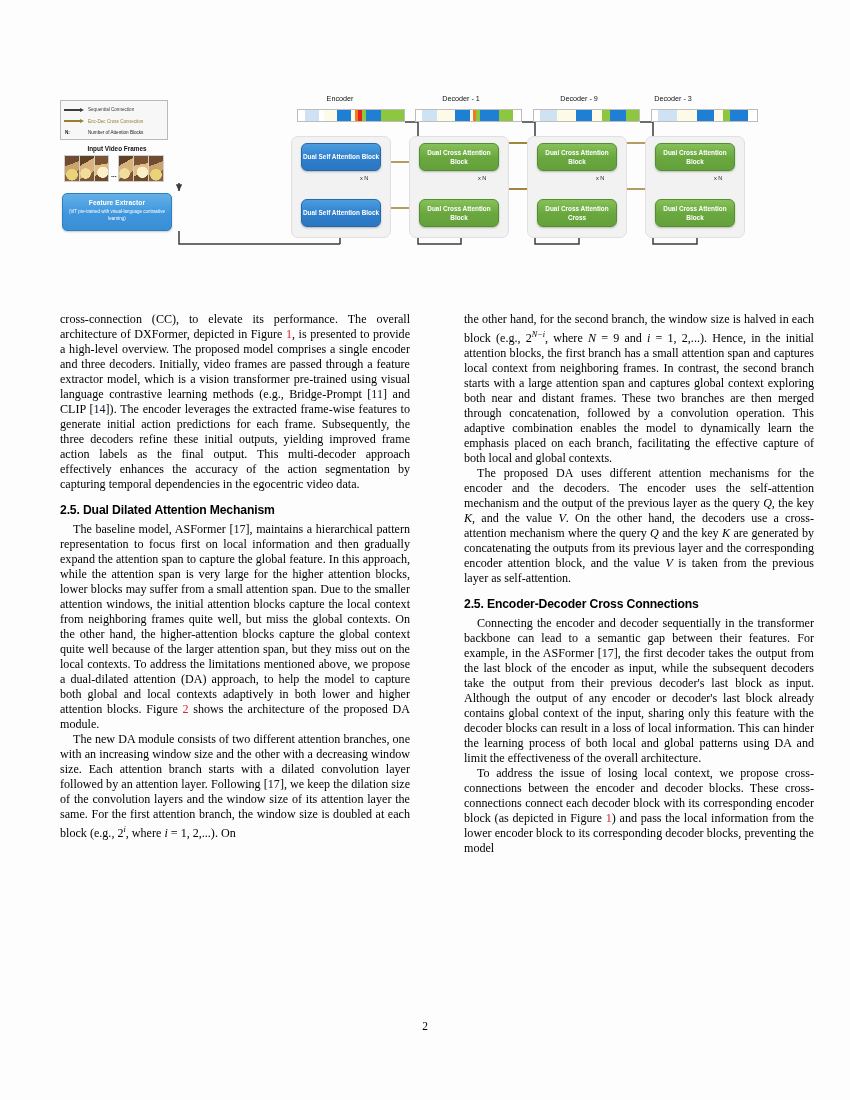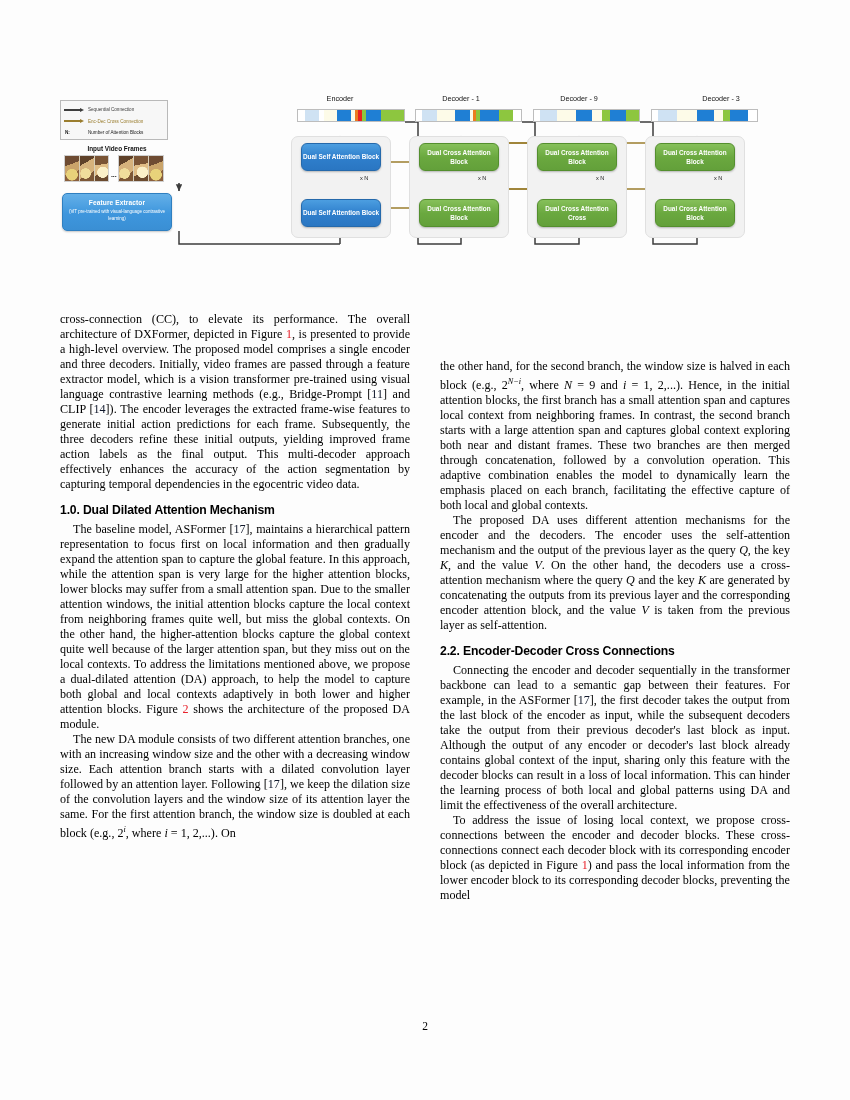--- a/index.html
+++ b/index.html
@@ -226,21 +226,21 @@
   
   .column {
     position: absolute;
     top: 312px;
     width: 350px;
     font-size: 12.1px;
     line-height: 15.0px;
     text-align: justify;
   }
   #col-left { left: 60px; }
-  #col-right { left: 440px; margin-top: 47px; }
+  #col-right { left: 464px; }
 
   .column p {
     margin: 0;
     text-indent: 13px;
   }
   .column p.noindent { text-indent: 0; }
   h3.section {
     font-family: "Liberation Sans", sans-serif;
     font-size: 12.2px;
     font-weight: bold;
@@ -414,21 +414,21 @@
     <div class="module" style="left:467px; top:44px; width:98px; height:100px;">
       <div class="blk blk-green" style="left:9px; top:6px; width:80px; height:28px;">
         <span>Dual Cross Attention Block</span>
       </div>
       <div class="xn" style="left:68px; top:38px;">x N</div>
       <div class="blk blk-green" style="left:9px; top:62px; width:80px; height:28px;">
         <span>Dual Cross Attention Cross</span>
       </div>
     </div>
 
-    <div class="col-title" style="left:616px; width:90px;">Decoder - 3</div>
+    <div class="col-title" style="left:568px; width:90px;">Decoder - 3</div>
     <div class="segbar" id="segbar-3" style="left:591px; width:107px;">
         <div class="seg" style="width: 6%; background: rgb(255, 255, 255);"></div>
         <div class="seg" style="width: 18%; background: rgb(207, 226, 243);"></div>
         <div class="seg" style="width: 19%; background: rgb(253, 251, 232);"></div>
         <div class="seg" style="width: 16%; background: rgb(31, 127, 212);"></div>
         <div class="seg" style="width: 9%; background: rgb(253, 251, 232);"></div>
         <div class="seg" style="width: 6%; background: rgb(141, 198, 63);"></div>
         <div class="seg" style="width: 17%; background: rgb(31, 127, 212);"></div>
         <div class="seg" style="width: 9%; background: rgb(255, 255, 255);"></div>
       </div>
@@ -440,33 +440,33 @@
       <div class="blk blk-green" style="left:9px; top:62px; width:80px; height:28px;">
         <span>Dual Cross Attention Block</span>
       </div>
     </div>
   </div>
 
 
   <div class="column" id="col-left">
     <p class="noindent"><span>cross-connection (CC), to elevate its performance. The overall architecture of DXFormer, depicted in Figure </span><span class="cite-red">1</span><span>, is presented to provide a high-level overview. The proposed model comprises a single encoder and three decoders. Initially, video frames are passed through a feature extractor model, which is a vision transformer pre-trained using visual language contrastive learning methods (e.g., Bridge-Prompt [</span><span class="cite">11</span><span>] and CLIP [</span><span class="cite">14</span><span>]). The encoder leverages the extracted frame-wise features to generate initial action predictions for each frame. Subsequently, the three decoders refine these initial outputs, yielding improved frame action labels as the final output. This multi-decoder approach effectively enhances the accuracy of the action segmentation by capturing temporal dependencies in the egocentric video data.</span></p>
 
-    <h3 class="section">1.0. Dual Dilated Attention Mechanism</h3>
+    <h3 class="section">2.5. Dual Dilated Attention Mechanism</h3>
 
     <p><span>The baseline model, ASFormer [</span><span class="cite">17</span><span>], maintains a hierarchical pattern representation to focus first on local information and then gradually expand the attention span to capture the global feature. In this approach, while the attention span is very large for the higher attention blocks, lower blocks may suffer from a small attention span. Due to the smaller attention windows, the initial attention blocks capture the local context from neighboring frames quite well, but miss the global contexts. On the other hand, the higher-attention blocks capture the global context quite well because of the larger attention span, but they miss out on the local contexts. To address the limitations mentioned above, we propose a dual-dilated attention (DA) approach, to help the model to capture both global and local contexts adaptively in both lower and higher attention blocks. Figure </span><span class="cite-red">2</span><span> shows the architecture of the proposed DA module.</span></p>
 
     <p><span>The new DA module consists of two different attention branches, one with an increasing window size and the other with a decreasing window size. Each attention branch starts with a dilated convolution layer followed by an attention layer. Following [</span><span class="cite">17</span><span>], we keep the dilation size of the convolution layers and the window size of its attention layer the same. For the first attention branch, the window size is doubled at each block (e.g., 2</span><sup class="ex">i</sup><span>, where </span><em class="mi">i</em><span> = 1, 2,...). On</span></p>
   </div>
 
   <div class="column" id="col-right">
     <p class="noindent"><span>the other hand, for the second branch, the window size is halved in each block (e.g., 2</span><sup class="ex">N−i</sup><span>, where </span><em class="mi">N</em><span> = 9 and </span><em class="mi">i</em><span> = 1, 2,...). Hence, in the initial attention blocks, the first branch has a small attention span and captures local context from neighboring frames. In contrast, the second branch starts with a large attention span and captures global context exploring both near and distant frames. These two branches are then merged through concatenation, followed by a convolution operation. This adaptive combination enables the model to dynamically learn the emphasis placed on each branch, facilitating the effective capture of both local and global contexts.</span></p>
 
     <p><span>The proposed DA uses different attention mechanisms for the encoder and the decoders. The encoder uses the self-attention mechanism and the output of the previous layer as the query </span><em class="mi">Q</em><span>, the key </span><em class="mi">K</em><span>, and the value </span><em class="mi">V</em><span>. On the other hand, the decoders use a cross-attention mechanism where the query </span><em class="mi">Q</em><span> and the key </span><em class="mi">K</em><span> are generated by concatenating the outputs from its previous layer and the corresponding encoder attention block, and the value </span><em class="mi">V</em><span> is taken from the previous layer as self-attention.</span></p>
 
-    <h3 class="section">2.2. Encoder-Decoder Cross Connections</h3>
+    <h3 class="section">2.5. Encoder-Decoder Cross Connections</h3>
 
     <p><span>Connecting the encoder and decoder sequentially in the transformer backbone can lead to a semantic gap between their features. For example, in the ASFormer [</span><span class="cite">17</span><span>], the first decoder takes the output from the last block of the encoder as input, while the subsequent decoders take the output from their previous decoder's last block as input. Although the output of any encoder or decoder's last block already contains global context of the input, sharing only this feature with the decoder blocks can result in a loss of local information. This can hinder the learning process of both local and global patterns using DA and limit the effectiveness of the overall architecture.</span></p>
 
     <p><span>To address the issue of losing local context, we propose cross-connections between the encoder and decoder blocks. These cross-connections connect each decoder block with its corresponding encoder block (as depicted in Figure </span><span class="cite-red">1</span><span>) and pass the local information from the lower encoder block to its corresponding decoder blocks, preventing the model</span></p>
   </div>
 
   <div id="page-number">2</div>
 
 </div>
 

